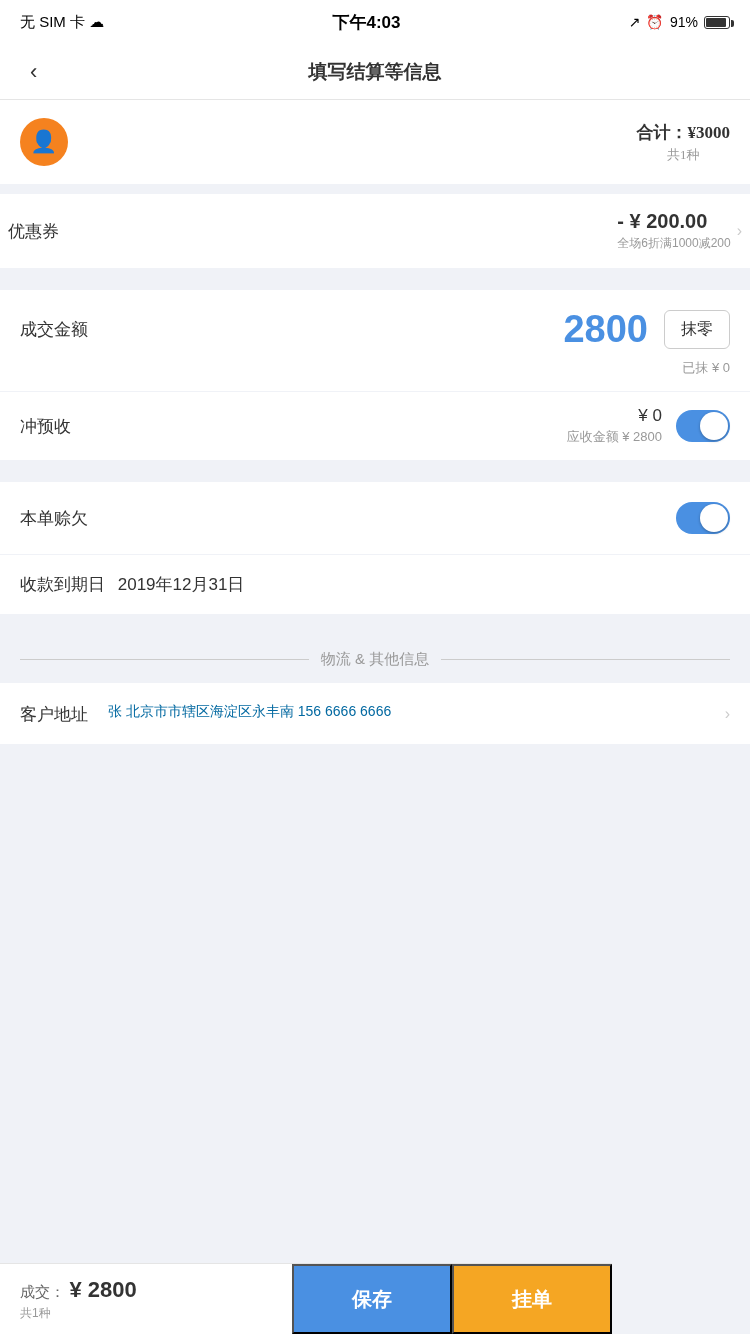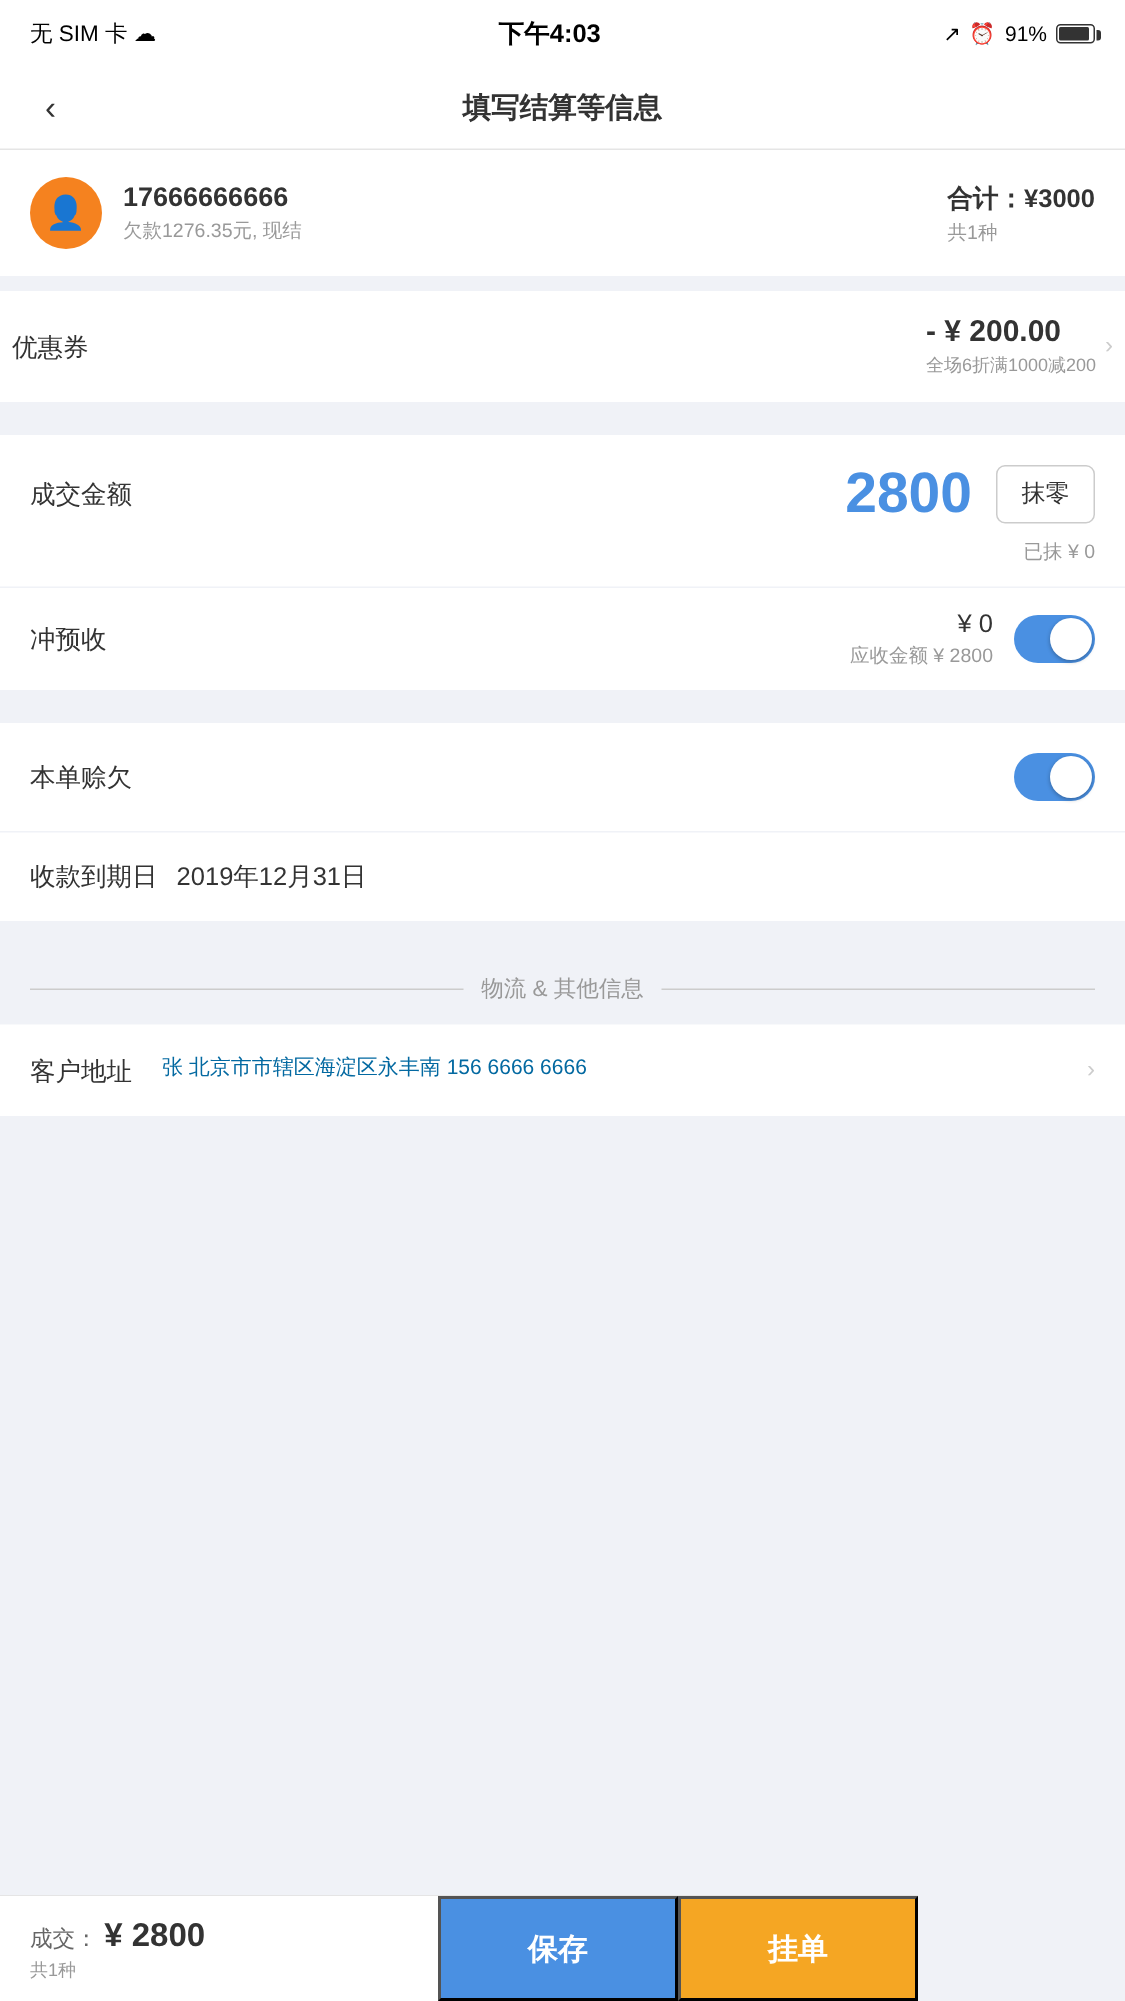--- a/index.html
+++ b/index.html
@@ -77,21 +77,21 @@
     }
     .user-left { display: flex; align-items: center; gap: 14px; }
     .avatar {
       width: 48px; height: 48px; border-radius: 50%;
       background: #f5821f;
       display: flex; align-items: center; justify-content: center;
       color: #fff; font-size: 22px;
     }
     .user-info .phone { font-size: 18px; font-weight: 600; color: #333; }
     .user-info .sub { font-size: 13px; color: #999; margin-top: 3px; }
-    .user-right { text-align: left; }
+    .user-right { text-align: center; font-family: Liberation Serif, serif; }
     .user-right .total-amount { font-size: 17px; font-weight: 600; color: #333; }
     .user-right .total-count { font-size: 13px; color: #999; margin-top: 2px; }
 
     
     .coupon-row {
       background: #fff;
       padding: 16px 8px;
       display: flex;
       align-items: center;
       justify-content: space-between;
@@ -245,24 +245,20 @@
   <span class="nav-back">‹</span>
   <span class="nav-title">填写结算等信息</span>
 </div>
 
 <div class="content">
 
   <div class="user-card">
     <div class="user-left">
       <div class="avatar">
         <span>👤</span>
-      </div>
-      <div class="user-info">
-        <div class="phone">17666666666</div>
-        <div class="sub">欠款1276.35元, 现结</div>
       </div>
     </div>
     <div class="user-right">
       <div class="total-amount">合计：¥3000</div>
       <div class="total-count">共1种</div>
     </div>
   </div>
 
   <div class="coupon-row">
     <span class="coupon-label">优惠券</span>

